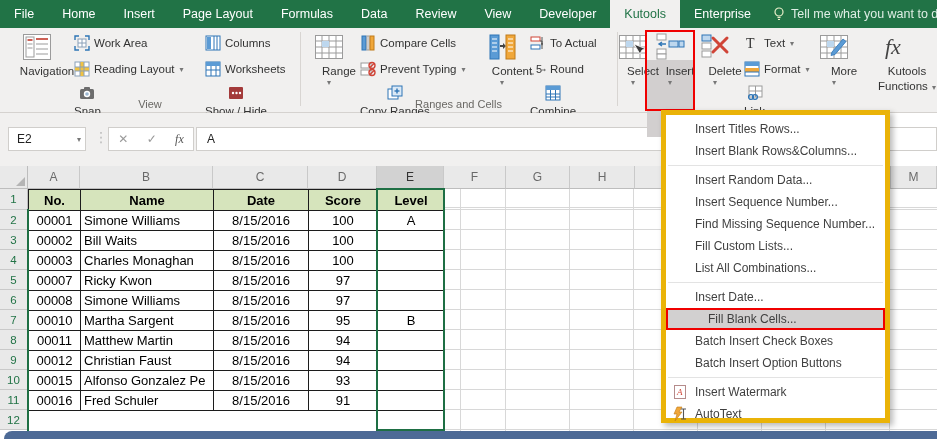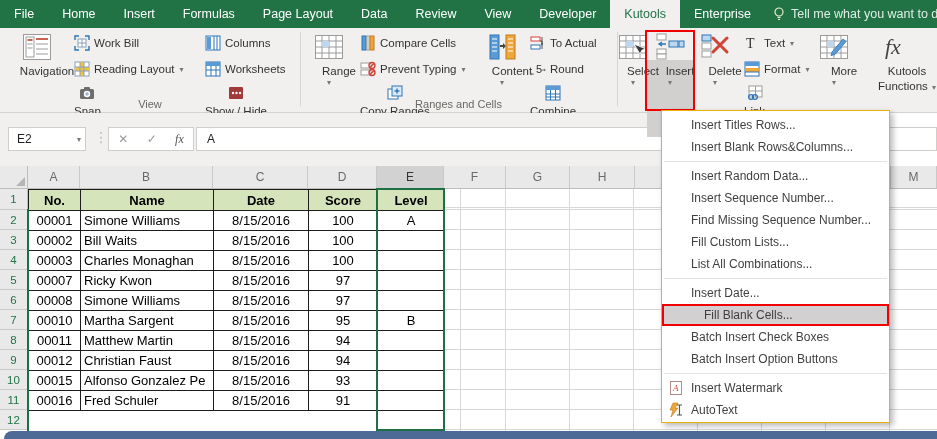--- a/index.html
+++ b/index.html
@@ -57,40 +57,40 @@
   table.data td { border:1px solid #1c1c1c; font-size:13px; color:#000; height:20px; padding:0 3px; overflow:hidden; white-space:nowrap; background:#fff; }
   table.data tr.hdr td { background:#d6e4bc; font-weight:bold; text-align:center; height:21px; }
   td.c-no, td.c-date, td.c-score, td.c-lvl { text-align:center; }
   td.c-name { text-align:left; }
   td.c-lvl { background:#d9d9d9; }
   td.c-lvl.active { background:#ffffff; }
   .sel-rect { position:absolute; left:376px; top:22px; width:69px; height:243px; border:2px solid #1e6f44; z-index:10; pointer-events:none; }
   .tbl-left-green { position:absolute; left:27px; top:43px; width:2px; height:222px; background:#1e6f44; z-index:9; pointer-events:none; }
 
   
-  .menu { position:absolute; left:661px; top:110px; width:229px; height:313px; background:#fff; border:1px solid #eab308; box-shadow:3px 3px 6px rgba(0,0,0,.28); z-index:50; padding-top:3px; }
+  .menu { position:absolute; left:661px; top:110px; width:229px; height:313px; background:#fff; border:5px solid #eab308; box-shadow:3px 3px 6px rgba(0,0,0,.28); z-index:50; padding-top:3px; }
   .mi { height:22px; line-height:22px; padding-left:29px; font-size:12px; color:#3f3f3f; cursor:default; position:relative; white-space:nowrap; }
   .mi.hl { background:#d2d0d0; border:2px solid #f00000; line-height:18px; padding-left:40px; }
   .msep { height:1px; background:#e3e3e3; margin:3px 2px; }
   .mico { position:absolute; left:6px; top:3px; width:16px; height:16px; }
 
   
   .bottomstrip { position:absolute; left:4px; top:431px; width:933px; height:8px; background:#4d6a96; border-radius:10px 0 0 0; }
 </style>
 </head>
 <body>
 
 <div id="app">
 
   <div class="titlebar">
     <div class="tab">File</div>
     <div class="tab">Home</div>
     <div class="tab">Insert</div>
+    <div class="tab">Page Layout</div>
     <div class="tab">Formulas</div>
-    <div class="tab">Page Layout</div>
     <div class="tab">Data</div>
     <div class="tab">Review</div>
     <div class="tab">View</div>
     <div class="tab">Developer</div>
     <div class="tab active">Kutools</div>
     <div class="tab">Enterprise</div>
     <div class="tellme">
       <svg class="bulb" width="12" height="14" viewBox="0 0 12 14">
           <circle cx="6" cy="5" r="4" fill="none" stroke="#e8eec9" stroke-width="1.2"></circle>
           <line x1="4.5" y1="10.5" x2="7.5" y2="10.5" stroke="#e8eec9" stroke-width="1.2"></line>
@@ -119,21 +119,21 @@
       <span class="blabel">Navigation</span>
     </div>
 
     <div class="smallbtn r1" style="left:74px;">
       <svg class="ic16" viewBox="0 0 16 16">
           <path d="M1 5 V1 H5 M11 1 H15 V5 M15 11 V15 H11 M5 15 H1 V11" fill="none" stroke="#2e75b6" stroke-width="1.4"></path>
           <rect x="4" y="4" width="8" height="8" fill="#fff" stroke="#8aa0b8"></rect>
           <line x1="8" y1="4" x2="8" y2="12" stroke="#8aa0b8"></line>
           <line x1="4" y1="8" x2="12" y2="8" stroke="#8aa0b8"></line>
         </svg>
-      <span>Work Bill</span>
+      <span>Work Area</span>
     </div>
     <div class="smallbtn r2" style="left:74px;">
       <svg class="ic16" viewBox="0 0 16 16">
           <rect x="1" y="1" width="14" height="14" fill="#fff" stroke="#8aa0b8"></rect>
           <rect x="1" y="6" width="14" height="4" fill="#f0c243"></rect>
           <rect x="6" y="1" width="4" height="14" fill="#f0c243"></rect>
           <line x1="1" y1="6" x2="15" y2="6" stroke="#8aa0b8"></line>
           <line x1="1" y1="10" x2="15" y2="10" stroke="#8aa0b8"></line>
           <line x1="6" y1="1" x2="6" y2="15" stroke="#8aa0b8"></line>
           <line x1="10" y1="1" x2="10" y2="15" stroke="#8aa0b8"></line>

